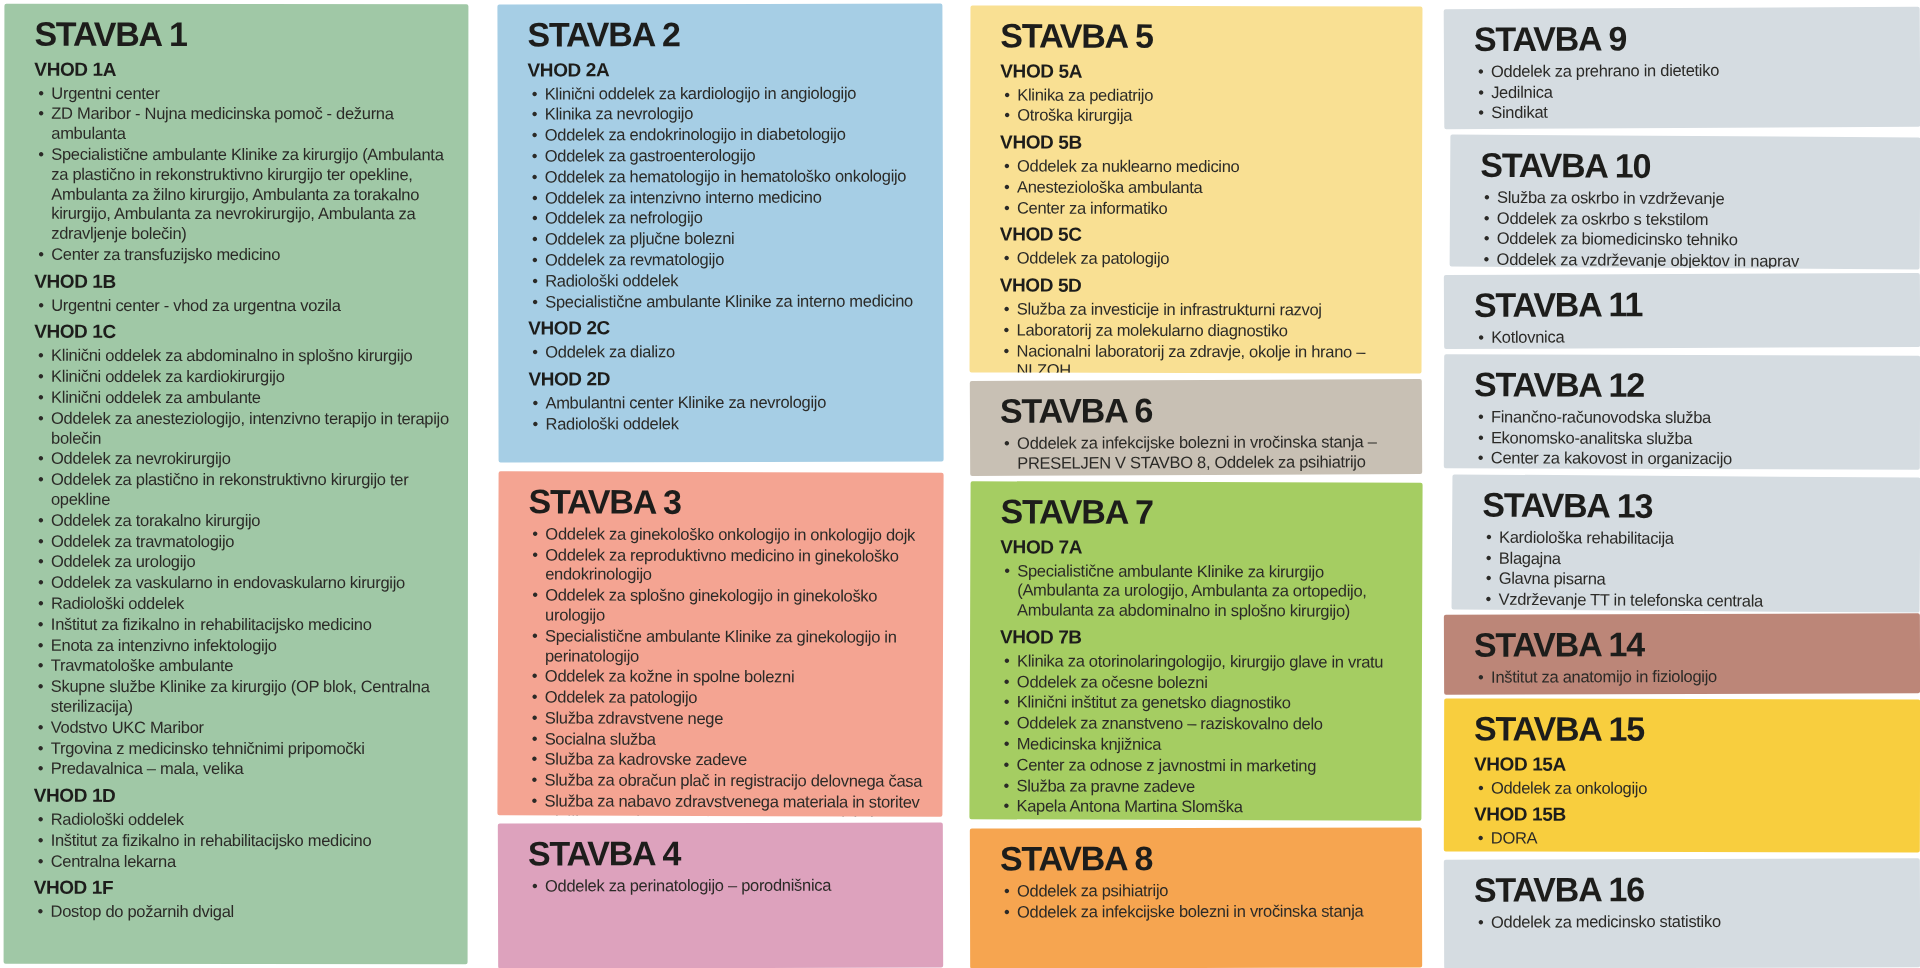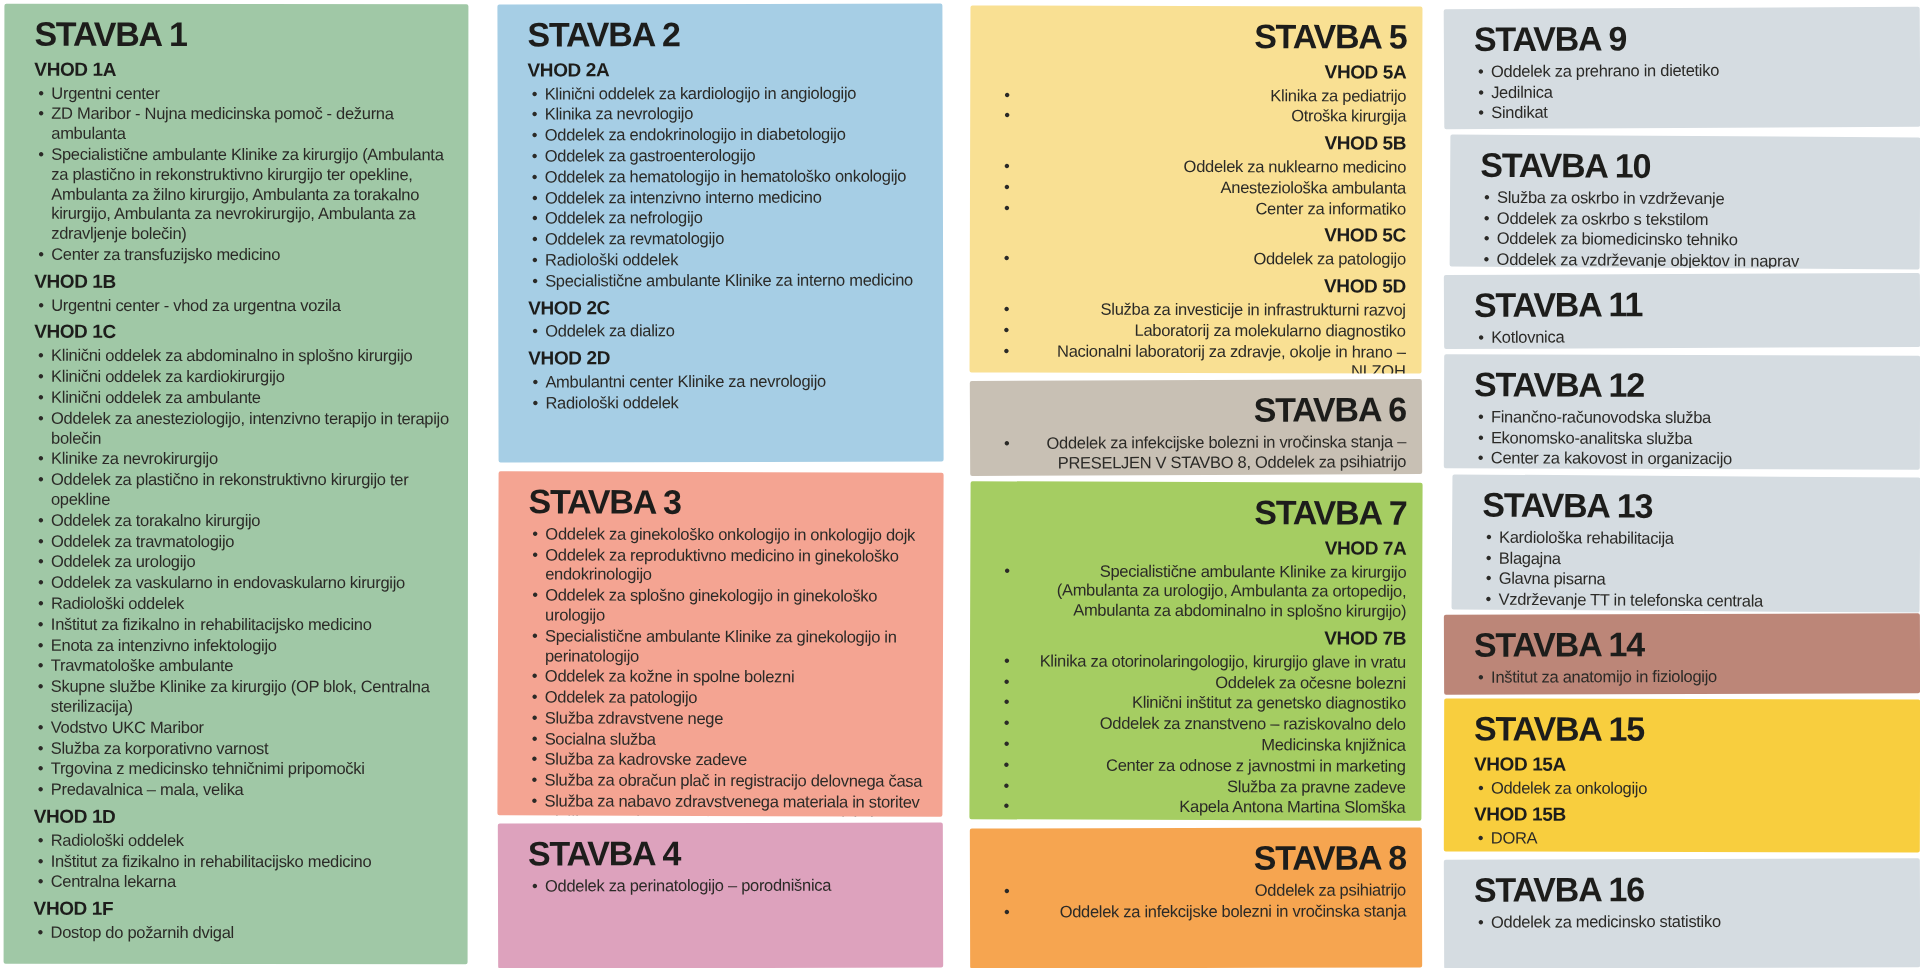--- a/index.html
+++ b/index.html
@@ -2,21 +2,21 @@
 <html><head>
 <meta charset="utf-8">
 <style>
   html,body{margin:0;padding:0;background:#ffffff;}
   body{width:1920px;height:968px;overflow:hidden;
        font-family:"Liberation Sans",sans-serif;color:#2b2a27;}
   #board{display:flex;width:1920px;height:968px;padding-left:4px;box-sizing:border-box;background:#ffffff;}
   .column{display:flex;flex-direction:column;box-sizing:border-box;height:968px;}
   .col-0{width:464px;margin-right:30px;align-items:flex-end;}
   .col-1{width:445px;margin-right:27px;}
-  .col-2{width:452px;margin-right:22px;text-align:right;}
+  .col-2{width:452px;margin-right:22px;}
   .col-3{width:476px;}
   .panel{box-sizing:border-box;overflow:hidden;padding:10px 16px 6px 30px;border-radius:2px;}
   .bt{font-size:34px;font-weight:900;letter-spacing:-1.2px;line-height:1.08;
       margin:2px 0 4px;color:#1d1d1b;
       font-family:"Liberation Sans",sans-serif;}
   .et{font-size:19px;font-weight:800;letter-spacing:-0.4px;line-height:1.1;
       margin:7px 0 3px;color:#1d1d1b;}
   ul{list-style:none;margin:0 0 4px;padding:0;}
   li{position:relative;padding-left:17px;font-size:16.5px;letter-spacing:-0.3px;
      line-height:1.2;margin:0 0 1px;}
@@ -39,33 +39,32 @@
         <h3 class="et">VHOD 1B</h3>
         <ul>
           <li>Urgentni center - vhod za urgentna vozila</li>
         </ul>
         <h3 class="et">VHOD 1C</h3>
         <ul>
           <li>Klinični oddelek za abdominalno in splošno kirurgijo</li>
           <li>Klinični oddelek za kardiokirurgijo</li>
           <li>Klinični oddelek za ambulante</li>
           <li>Oddelek za anesteziologijo, intenzivno terapijo in terapijo bolečin</li>
-          <li>Klinike za nevrokirurgijo</li>
+          <li>Oddelek za nevrokirurgijo</li>
           <li>Oddelek za plastično in rekonstruktivno kirurgijo ter opekline</li>
           <li>Oddelek za torakalno kirurgijo</li>
           <li>Oddelek za travmatologijo</li>
           <li>Oddelek za urologijo</li>
           <li>Oddelek za vaskularno in endovaskularno kirurgijo</li>
           <li>Radiološki oddelek</li>
           <li>Inštitut za fizikalno in rehabilitacijsko medicino</li>
           <li>Enota za intenzivno infektologijo</li>
           <li>Travmatološke ambulante</li>
           <li>Skupne službe Klinike za kirurgijo (OP blok, Centralna sterilizacija)</li>
           <li>Vodstvo UKC Maribor</li>
-          <li>Služba za korporativno varnost</li>
           <li>Trgovina z medicinsko tehničnimi pripomočki</li>
           <li>Predavalnica – mala, velika</li>
         </ul>
         <h3 class="et">VHOD 1D</h3>
         <ul>
           <li>Radiološki oddelek</li>
           <li>Inštitut za fizikalno in rehabilitacijsko medicino</li>
           <li>Centralna lekarna</li>
         </ul>
         <h3 class="et">VHOD 1F</h3>
@@ -79,20 +78,21 @@
         <h2 class="bt">STAVBA 2</h2>
         <h3 class="et">VHOD 2A</h3>
         <ul>
           <li>Klinični oddelek za kardiologijo in angiologijo</li>
           <li>Klinika za nevrologijo</li>
           <li>Oddelek za endokrinologijo in diabetologijo</li>
           <li>Oddelek za gastroenterologijo</li>
           <li>Oddelek za hematologijo in hematološko onkologijo</li>
           <li>Oddelek za intenzivno interno medicino</li>
           <li>Oddelek za nefrologijo</li>
+          <li>Oddelek za pljučne bolezni</li>
           <li>Oddelek za revmatologijo</li>
           <li>Radiološki oddelek</li>
           <li>Specialistične ambulante Klinike za interno medicino</li>
         </ul>
         <h3 class="et">VHOD 2C</h3>
         <ul>
           <li>Oddelek za dializo</li>
         </ul>
         <h3 class="et">VHOD 2D</h3>
         <ul>

